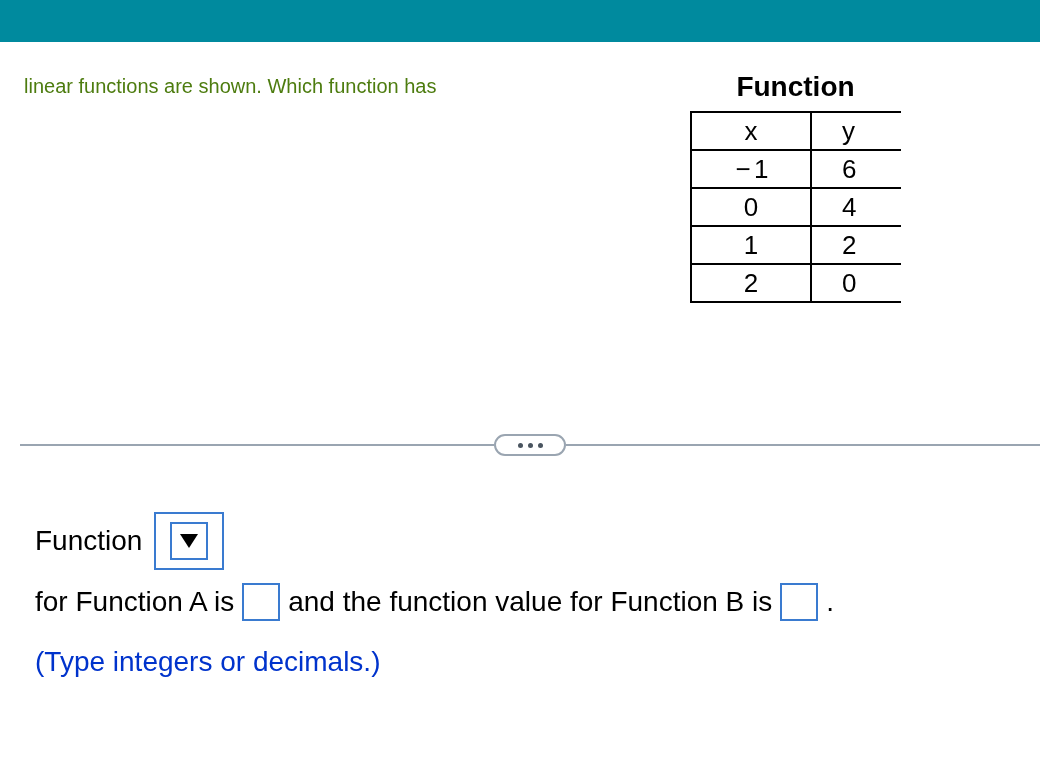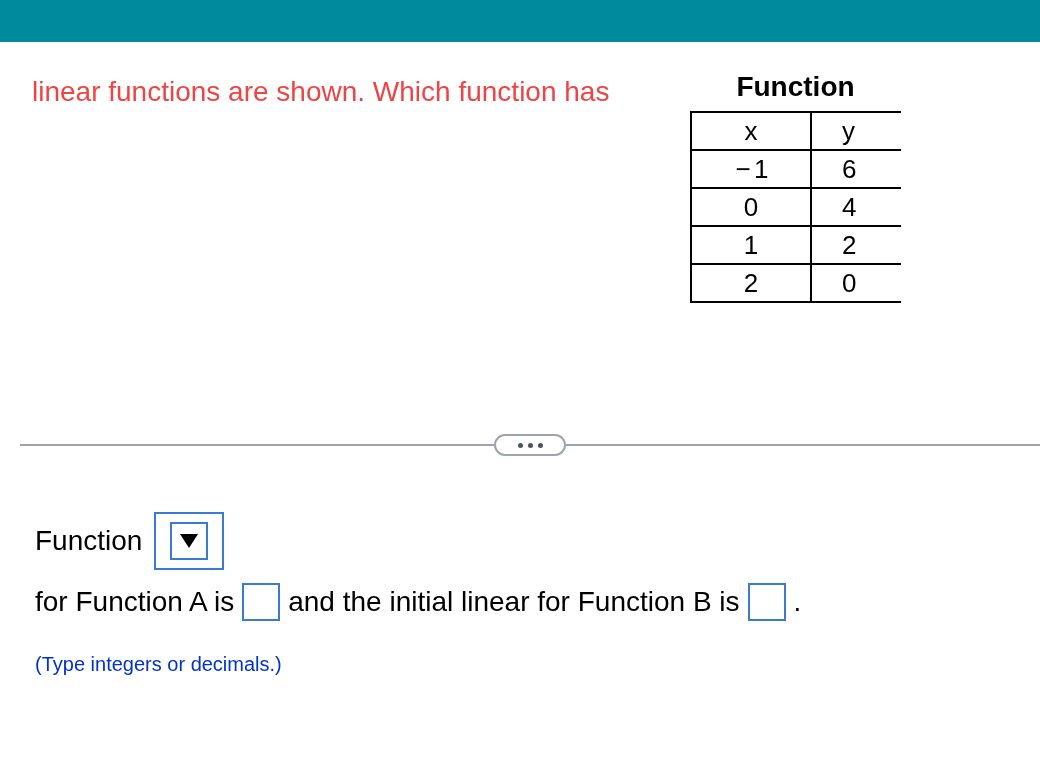--- a/index.html
+++ b/index.html
@@ -20,24 +20,24 @@
       height: 42px;
       background: #008a9e;
     }
     .content {
       position: relative;
       padding: 0;
     }
     .question-area {
       position: absolute;
       top: 30px;
-      left: 32px;
+      left: 24px;
       right: 0;
-      font-size: 28px;
-      color: #ef4444;
+      font-size: 20px;
+      color: #4d7c0f;
       line-height: 1.45;
     }
     .question-text {
       width: 640px;
     }
     .function-table-wrapper {
       position: absolute;
       top: 29px;
       left: 690px;
       text-align: center;
@@ -151,21 +151,21 @@
       display: inline-block;
       width: 38px;
       height: 38px;
       border: 2px solid #3a7bd0;
       background: #fff;
       margin: 0 8px;
       vertical-align: middle;
     }
     .hint-text {
       color: #0033cc;
-      font-size: 20px;
+      font-size: 28px;
     }
     .ans-row1 {
       white-space: nowrap;
     }
     .ans-row2 {
       white-space: nowrap;
       margin-top: 4px;
     }
     .ans-row3 {
       margin-top: 4px;
@@ -232,21 +232,21 @@
       <span>Function</span>
       <span class="dropdown-box">
         <span class="dropdown-inner">
           <span class="dropdown-triangle"></span>
         </span>
       </span>
     </div>
     <div class="ans-row2 answer-line">
       <span>for Function A is</span>
       <span class="input-box"></span>
-      <span>and the initial linear for Function B is</span>
+      <span>and the function value for Function B is</span>
       <span class="input-box"></span>
       <span>.</span>
     </div>
     <div class="ans-row3">
       <span class="hint-text">(Type integers or decimals.)</span>
     </div>
   </div>
 
 </div>
 

